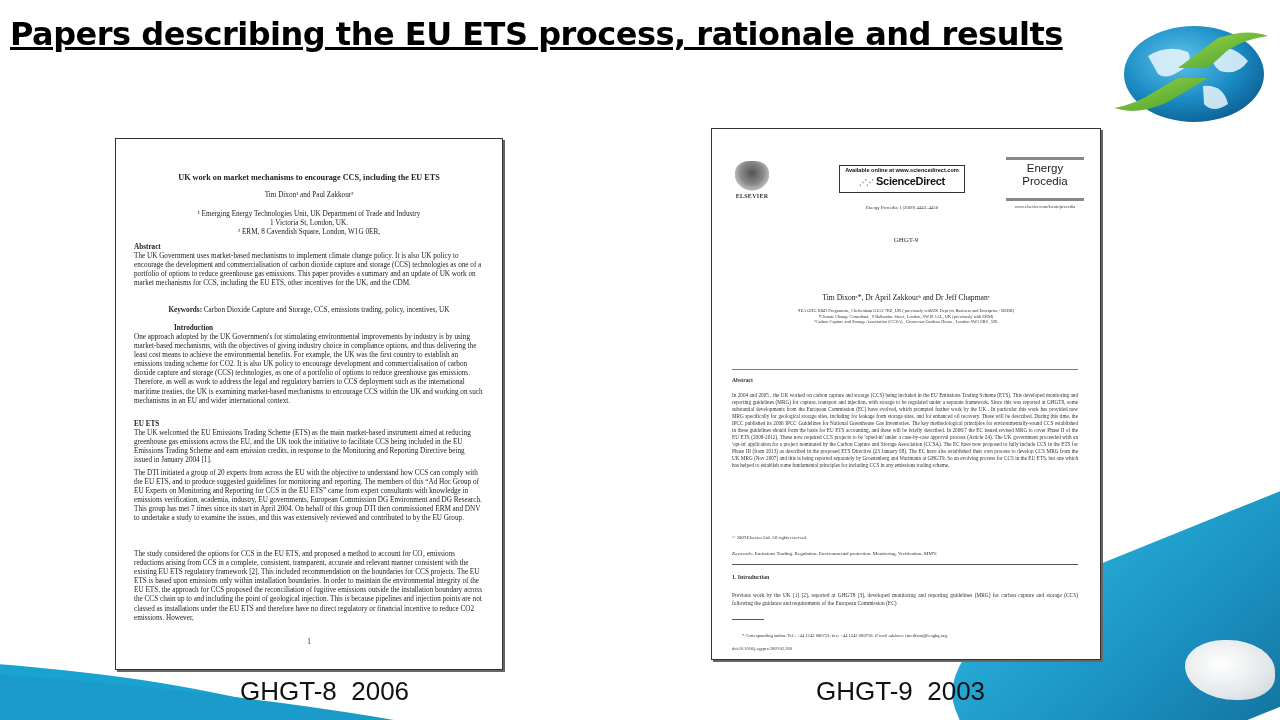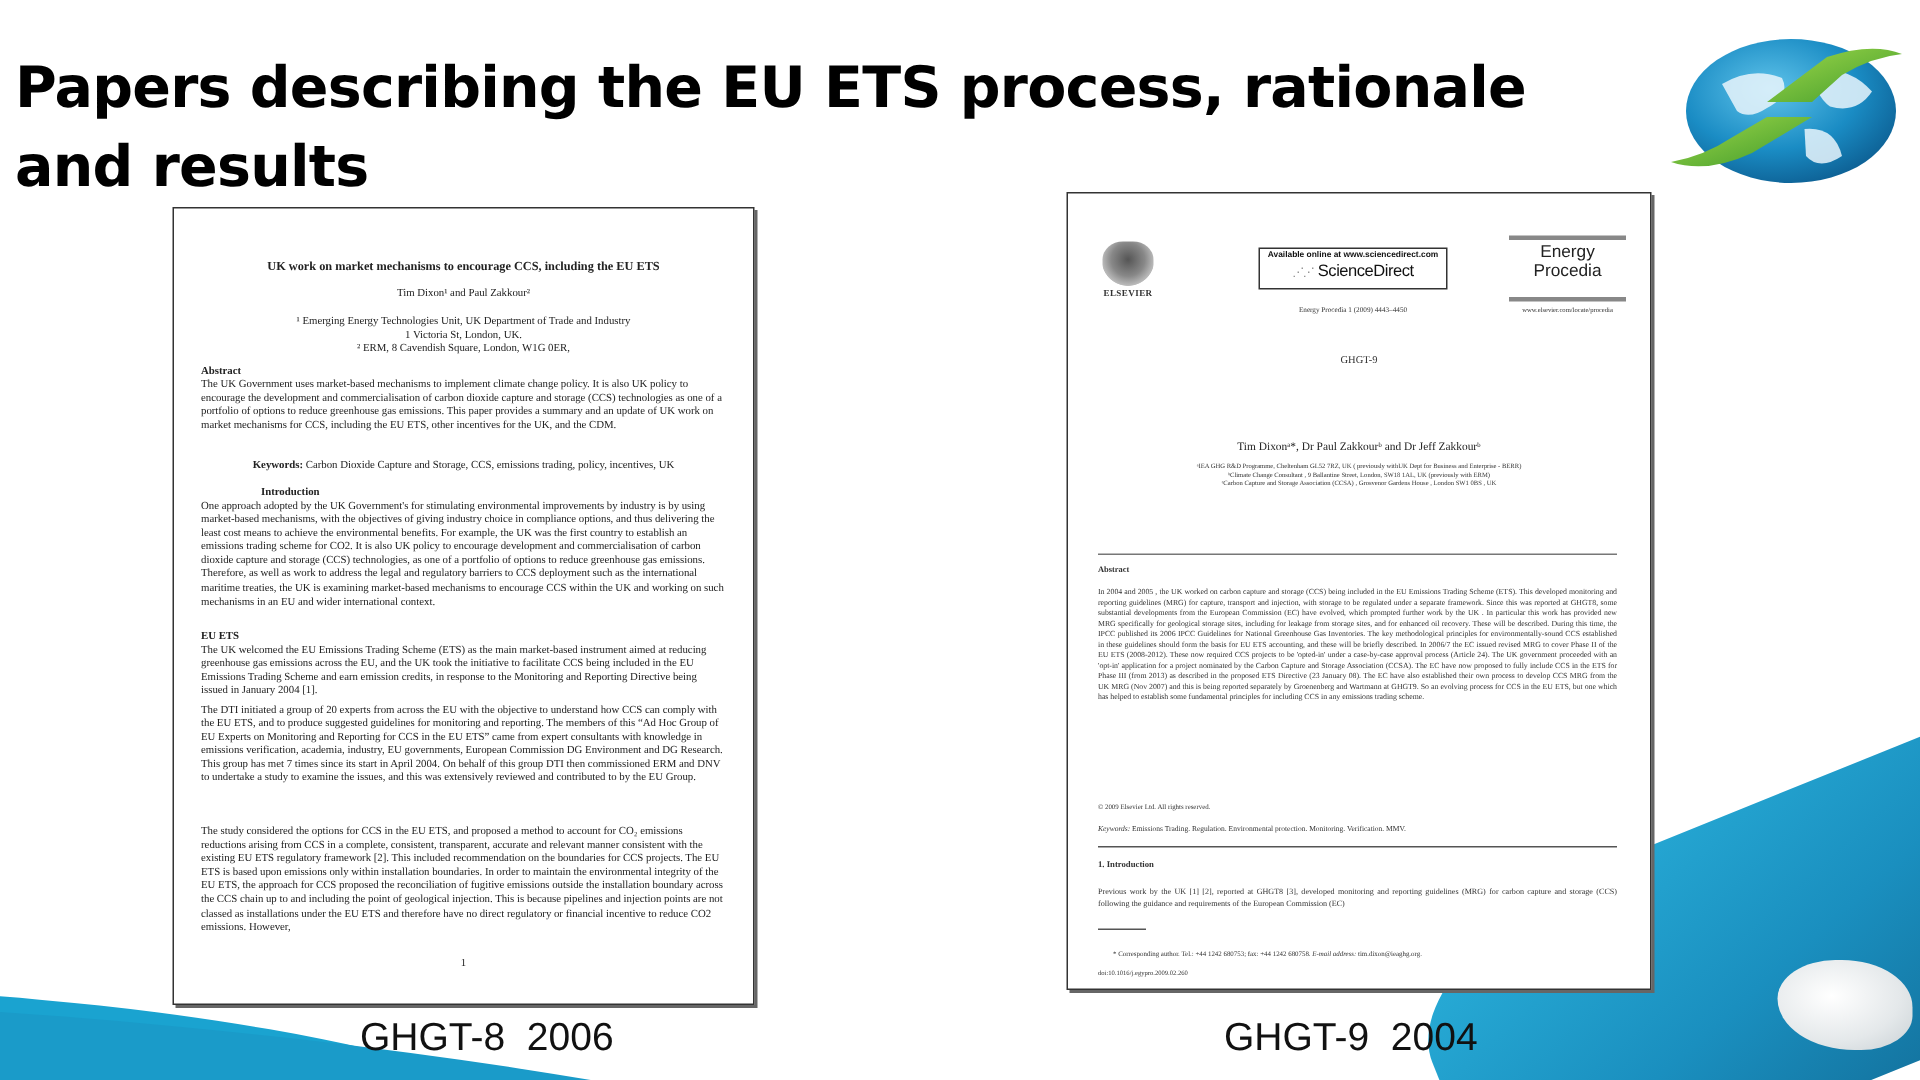--- a/index.html
+++ b/index.html
@@ -1,22 +1,22 @@
 <!DOCTYPE html>
 <html><head>
 <meta charset="utf-8">
 <style>
   * { box-sizing: border-box; margin: 0; padding: 0; }
   html, body { width: 1280px; height: 720px; overflow: hidden; background: #ffffff; }
   body { position: relative; font-family: "DejaVu Sans", sans-serif; color: #000; }
 
   .slide-title {
-    position: absolute; left: 10px; top: 32px; width: 1080px;
+    position: absolute; left: 10px; top: 8px; width: 1080px;
     font-family: "DejaVu Sans", sans-serif; font-weight: bold;
-    font-size: 38px; line-height: 53px; letter-spacing: -0.5px; color: #000;
+    font-size: 32px; line-height: 53px; letter-spacing: -0.5px; color: #000; text-decoration: underline;
   }
 
   
   .swoosh-left {
     position: absolute; left: -40px; top: 672px; width: 820px; height: 140px;
     background: #1a9bc9; border-radius: 0 100% 0 0 / 0 100% 0 0;
     transform: rotate(3.5deg); transform-origin: left top;
   }
   .swoosh-left2 {
     position: absolute; left: -60px; top: 660px; width: 460px; height: 80px;
@@ -78,21 +78,21 @@
     width: 34px; height: 30px; margin: 0 auto;
     background: radial-gradient(circle at 50% 40%, #555 0%, #888 45%, #bbb 70%, transparent 72%);
     border-radius: 40% 40% 10% 10%;
   }
   .elsevier-label { font-size: 6px; text-align: center; font-weight: bold; letter-spacing: 0.3px; color: #333; margin-top: 2px; }
   .sd-box {
     position: absolute; left: 127px; top: 36px; width: 126px; height: 28px;
     border: 1px solid #333; text-align: center;
   }
   .sd-avail { font-family: "Liberation Sans", sans-serif; font-size: 5.6px; font-weight: bold; color: #111; line-height: 8px; }
-  .sd-logo { font-family: "Liberation Sans", sans-serif; font-size: 11px; font-weight: normal; color: #111; line-height: 14px; letter-spacing: -0.3px; }
+  .sd-logo { font-family: "Liberation Sans", sans-serif; font-size: 11px; font-weight: bold; color: #111; line-height: 14px; letter-spacing: -0.3px; }
   .sd-dots { color: #888; font-size: 8px; margin-right: 3px; letter-spacing: -1px; }
   .jref { left: 127px; top: 75px; width: 126px; text-align: center; font-size: 4.8px; }
   .ep-box { position: absolute; left: 294px; top: 28px; width: 78px; }
   .ep-rule { height: 3px; background: #888; }
   .ep-title { font-family: "Liberation Sans", sans-serif; font-size: 11.5px; line-height: 13px; text-align: center; color: #222; margin: 2px 0 10px; }
   .ep-url { font-size: 4.4px; text-align: center; margin-top: 2px; }
   .rp-ghgt { left: 0; right: 0; top: 108px; text-align: center; font-size: 7px; }
   .rp-title { left: 10px; right: 10px; top: 126px; text-align: center; font-size: 10.6px; line-height: 14px; color: #222; }
   .rp-authors { left: 0; right: 0; top: 165px; text-align: center; font-size: 7.6px; color: #222; }
   .rp-affil { left: 10px; right: 10px; top: 179px; text-align: center; font-size: 4.4px; line-height: 5.6px; }
@@ -174,21 +174,21 @@
     <div class="sd-logo"><span class="sd-dots">⋰⋰</span><span>ScienceDirect</span></div>
   </div>
   <div class="rp jref">Energy Procedia 1 (2009) 4443–4450</div>
   <div class="ep-box">
     <div class="ep-rule"></div>
     <div class="ep-title">Energy Procedia</div>
     <div class="ep-rule"></div>
     <div class="rp ep-url" style="position:static">www.elsevier.com/locate/procedia</div>
   </div>
   <div class="rp rp-ghgt">GHGT-9</div>
-  <div class="rp rp-authors">Tim Dixonᵃ*, Dr Paul Zakkourᵇ and Dr Jeff Zakkourᵇ</div>
+  <div class="rp rp-authors">Tim Dixonᵃ*, Dr April Zakkourᵇ and Dr Jeff Chapmanᶜ</div>
   <div class="rp rp-affil">
     <div>ᵃIEA GHG R&amp;D Programme, Cheltenham GL52 7RZ, UK ( previously  withUK Dept for Business and Enterprise - BERR)</div>
     <div>ᵇClimate Change Consultant , 9 Ballantine Street, London, SW18 1AL, UK (previously with ERM)</div>
     <div>ᶜCarbon Capture and Storage Association (CCSA) , Grosvenor Gardens House , London SW1 0BS , UK</div>
   </div>
   <div class="rp-rule1"></div>
   <div class="rp rp-abs-h">Abstract</div>
   <div class="rp rp-abs">In 2004 and 2005 , the UK worked on carbon capture and storage (CCS) being included in the EU Emissions Trading Scheme (ETS). This developed monitoring and reporting guidelines (MRG) for capture, transport and injection, with storage to be regulated under a separate framework. Since this was reported at GHGT8, some substantial developments from the European Commission (EC) have evolved, which prompted further work by the UK . In particular this work has provided new MRG specifically for geological storage sites, including for leakage from storage sites, and for enhanced oil recovery. These will be described. During this time, the IPCC published its 2006 IPCC Guidelines for National Greenhouse Gas Inventories.  The key methodological principles for environmentally-sound CCS established in these guidelines should form the basis for EU ETS accounting, and these will be briefly described. In 2006/7 the EC issued revised MRG to cover Phase II of the EU ETS (2008-2012). These now required CCS projects to be 'opted-in' under a case-by-case approval process (Article 24). The UK government proceeded with an 'opt-in' application for a project nominated by the Carbon Capture and Storage Association (CCSA). The EC have now proposed to fully include CCS in the ETS for Phase III (from 2013) as described in the proposed ETS Directive (23 January 08). The EC have also established their own process to develop CCS MRG from the UK MRG (Nov 2007) and this is being reported separately by Groenenberg and Wartmann at GHGT9. So an evolving process for CCS in the EU ETS, but one which has helped to establish some fundamental principles for including CCS in any emissions trading scheme.</div>
   <div class="rp rp-copy">© 2009 Elsevier Ltd. All rights reserved.</div>
   <div class="rp rp-kw">
@@ -199,13 +199,13 @@
   <div class="rp rp-intro-h">1.   Introduction</div>
   <div class="rp rp-intro">Previous work by the UK [1] [2], reported at GHGT8 [3], developed monitoring and reporting guidelines (MRG) for carbon capture and storage (CCS) following the guidance and requirements of the European Commission (EC)</div>
   <div class="rp-rule3"></div>
   <div class="rp rp-corr">
     <span>* Corresponding author. Tel.: +44 1242 680753; fax: +44 1242 680758.</span>
     <i>E-mail address:</i>
     <span>tim.dixon@ieaghg.org.</span>
   </div>
   <div class="rp rp-doi">doi:10.1016/j.egypro.2009.02.260</div>
 </div>
-<div class="caption caption-right">GHGT-9  2004</div>
+<div class="caption caption-right">GHGT-9  2003</div>
 
 </body></html>

